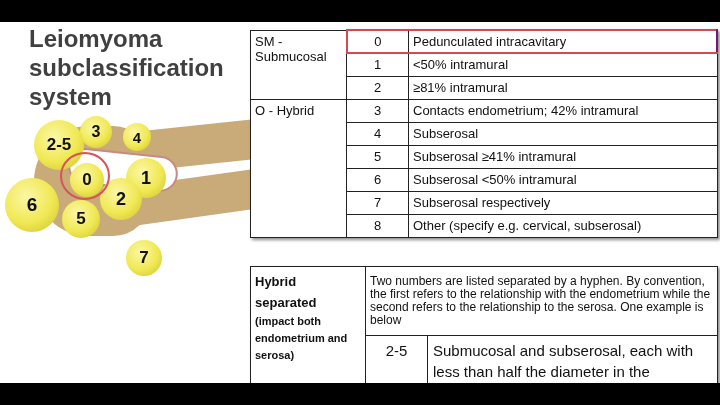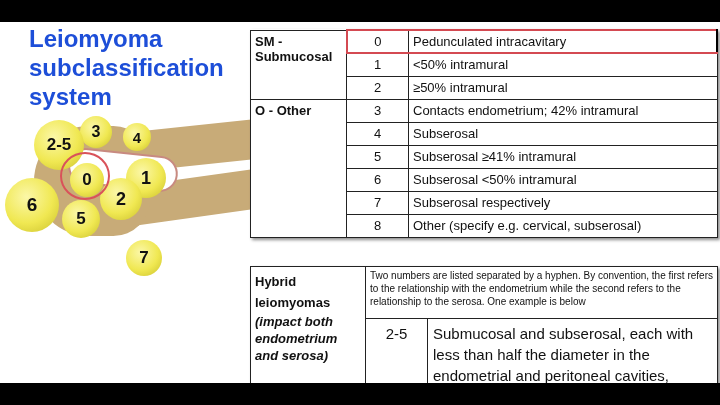--- a/index.html
+++ b/index.html
@@ -7,21 +7,21 @@
   body { position: relative; font-family: "Liberation Sans", sans-serif; }
 
   .slide {
     position: absolute; left: 0; top: 22px; width: 720px; height: 361px;
     background: #ffffff; overflow: hidden;
   }
 
   .title {
     position: absolute; left: 29px; top: 2px; width: 220px;
     font-family: "Liberation Sans", sans-serif; font-weight: bold;
-    font-size: 24px; line-height: 29px; color: #1d4ed8;
+    font-size: 24px; line-height: 29px; color: #404040;
   }
 
   
   .diagram { position: absolute; left: 0; top: 88px; width: 250px; height: 175px; }
   .uterus-body {
     position: absolute; left: 34px; top: 16px; width: 116px; height: 110px;
     background: #c8ab78; border-radius: 60px 40px 40px 60px;
   }
   .tube-top {
     position: absolute; left: 120px; top: 16px; width: 140px; height: 40px;
@@ -49,34 +49,34 @@
 
   
   .tbl {
     position: absolute; border-collapse: collapse; background: #fff;
     font-family: "Liberation Sans", sans-serif; color: #111;
     box-shadow: 2px 2px 3px rgba(0,0,0,0.45);
   }
   .tbl td { border: 1px solid #222; vertical-align: top; }
   .main-tbl { left: 250px; top: 7px; width: 468px; }
   .main-tbl td { font-size: 13px; height: 23px; padding: 3px 4px; }
-  .main-tbl td.cat { width: 96px; font-weight: bold; border-bottom: none; }
+  .main-tbl td.cat { width: 96px; font-weight: normal; border-bottom: none; }
   .main-tbl td.cat-end { border-bottom: 1px solid #222; }
   .main-tbl td.num { width: 62px; text-align: center; }
   .main-tbl td.desc { }
   .main-tbl tr.highlight td.num,
   .main-tbl tr.highlight td.desc { border-top: 2px solid #d44a52; border-bottom: 2px solid #d44a52; }
   .main-tbl tr.highlight td.num { border-left: 2px solid #d44a52; }
-  .main-tbl tr.highlight td.desc { border-right: 2px solid #000000; }
+  .main-tbl tr.highlight td.desc { border-right: 2px solid #701a75; }
 
   .hyb-tbl { left: 250px; top: 244px; width: 468px; }
   .hyb-tbl td.hcat { width: 115px; padding: 4px 4px; font-weight: bold; vertical-align: top; }
   .hcat .h1 { font-size: 13px; line-height: 21px; display: block; }
-  .hcat .h2 { font-size: 13px; line-height: 17px; display: block; font-style: italic; }
-  .hyb-tbl td.note { font-size: 10px; line-height: 13px; padding: 2px 4px; height: 52px; }
+  .hcat .h2 { font-size: 11px; line-height: 17px; display: block; }
+  .hyb-tbl td.note { font-size: 12px; line-height: 13px; padding: 8px 4px; height: 52px; }
   .hyb-tbl td.hnum { width: 62px; text-align: center; font-size: 15px; padding: 6px 4px; }
   .hyb-tbl td.hdesc { font-size: 15px; line-height: 21px; padding: 4px 5px; }
 </style>
 </head>
 <body>
 
 <div class="slide">
 
   <div class="title">Leiomyoma subclassification system</div>
 
@@ -105,24 +105,24 @@
           <td class="cat cat-end" rowspan="3">SM - Submucosal</td>
           <td class="num">0</td>
           <td class="desc">Pedunculated intracavitary</td>
         </tr>
         <tr>
           <td class="num">1</td>
           <td class="desc">&lt;50% intramural</td>
         </tr>
         <tr>
           <td class="num">2</td>
-          <td class="desc">≥50% intramural</td>
+          <td class="desc">≥81% intramural</td>
         </tr>
         <tr>
-          <td class="cat cat-end" rowspan="6">O - Other</td>
+          <td class="cat cat-end" rowspan="6">O - Hybrid</td>
           <td class="num">3</td>
           <td class="desc">Contacts endometrium; 42% intramural</td>
         </tr>
         <tr>
           <td class="num">4</td>
           <td class="desc">Subserosal</td>
         </tr>
         <tr>
           <td class="num">5</td>
           <td class="desc">Subserosal ≥41% intramural</td>
@@ -140,21 +140,21 @@
           <td class="desc">Other (specify e.g. cervical, subserosal)</td>
         </tr>
       </tbody>
   </table>
 
   <table class="tbl hyb-tbl">
     <tbody>
         <tr>
       <td class="hcat" rowspan="2">
         <span class="h1">Hybrid</span>
-        <span class="h1">leiomyomas</span>
+        <span class="h1">separated</span>
         <span class="h2">(impact both endometrium and serosa)</span>
       </td>
       <td class="note" colspan="2">Two numbers are listed separated by a hyphen. By convention, the first refers to the relationship with the endometrium while the second refers to the relationship to the serosa. One example is below</td>
     </tr>
     <tr>
       <td class="hnum">2-5</td>
       <td class="hdesc">Submucosal and subserosal, each with less than half the diameter in the endometrial and peritoneal cavities, respectively.</td>
     </tr>
   </tbody>
     </table>

